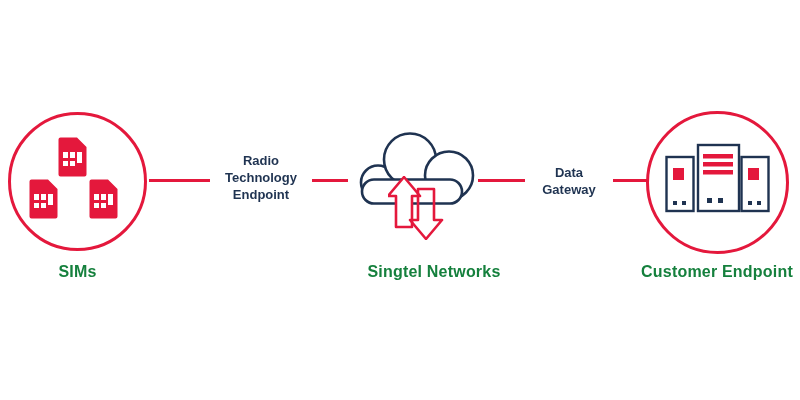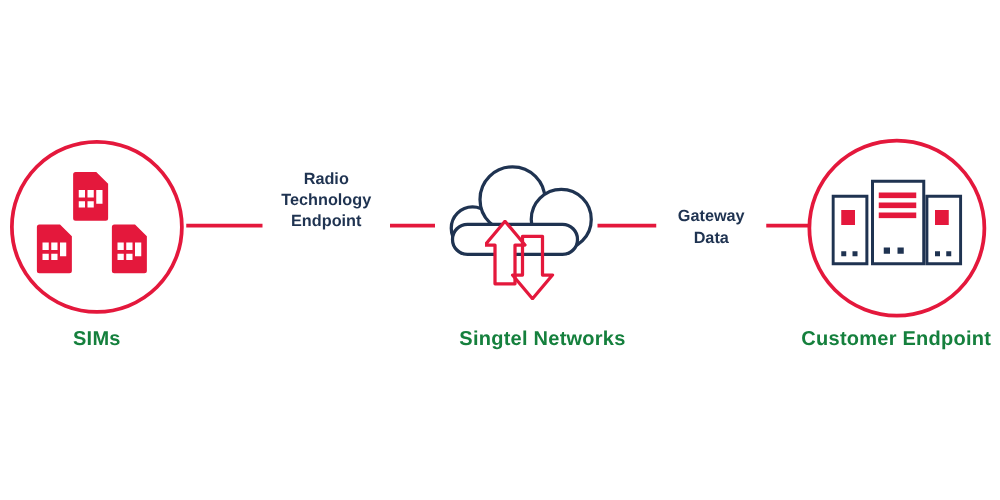--- a/index.html
+++ b/index.html
@@ -25,21 +25,21 @@
   
   .conn-line{position:absolute;top:179px;height:3px;background:#E4183C;}
   .line-left{left:149px;width:199px;}
   .line-right{left:478px;width:170px;}
   
   .conn-label{
     position:absolute;background:#ffffff;text-align:center;
     font-weight:bold;font-size:13px;line-height:17px;color:#1F3351;
     padding:1px 4px;
   }
-  .conn-label-left{left:210px;top:133px;width:94px;}
+  .conn-label-left{left:210px;top:151px;width:94px;}
   .conn-label-right{left:525px;top:163px;width:80px;}
   
   .sim{position:absolute;width:31px;height:42px;}
   .sim-top{left:57px;top:136px;}
   .sim-bl{left:28px;top:178px;}
   .sim-br{left:88px;top:178px;}
   .cloud{position:absolute;left:348px;top:129px;width:132px;height:78px;}
   .arrows{position:absolute;left:388px;top:176px;width:56px;height:64px;}
   .servers{position:absolute;left:665px;top:143px;width:105px;height:70px;}
 </style>
@@ -95,22 +95,22 @@
     </g>
   </svg>
   <svg class="arrows" viewBox="0 0 56 64">
     <polygon points="16,1 32,20 24,20 24,51 8,51 8,20 0,20" fill="#ffffff" stroke="#E4183C" stroke-width="2.6" stroke-linejoin="round"></polygon>
     <polygon points="38,63 54,44 46,44 46,13 30,13 30,44 22,44" fill="#ffffff" fill-opacity="0" stroke="#E4183C" stroke-width="2.6" stroke-linejoin="round"></polygon>
   </svg>
 
   <div class="node-label label-network">Singtel Networks</div>
 
   <div class="conn-label conn-label-right">
+    <div>Data</div>
     <div>Gateway</div>
-    <div>Data</div>
   </div>
 
   <div class="node-circle circle-endpoint"></div>
 
   <svg class="servers" viewBox="0 0 105 70">
     <g stroke="#1F3351" stroke-width="2.4" fill="#ffffff">
       <rect x="1.5" y="14" width="27" height="54"></rect>
       <rect x="76.5" y="14" width="27" height="54"></rect>
       <rect x="33" y="2" width="41" height="66"></rect>
     </g>

